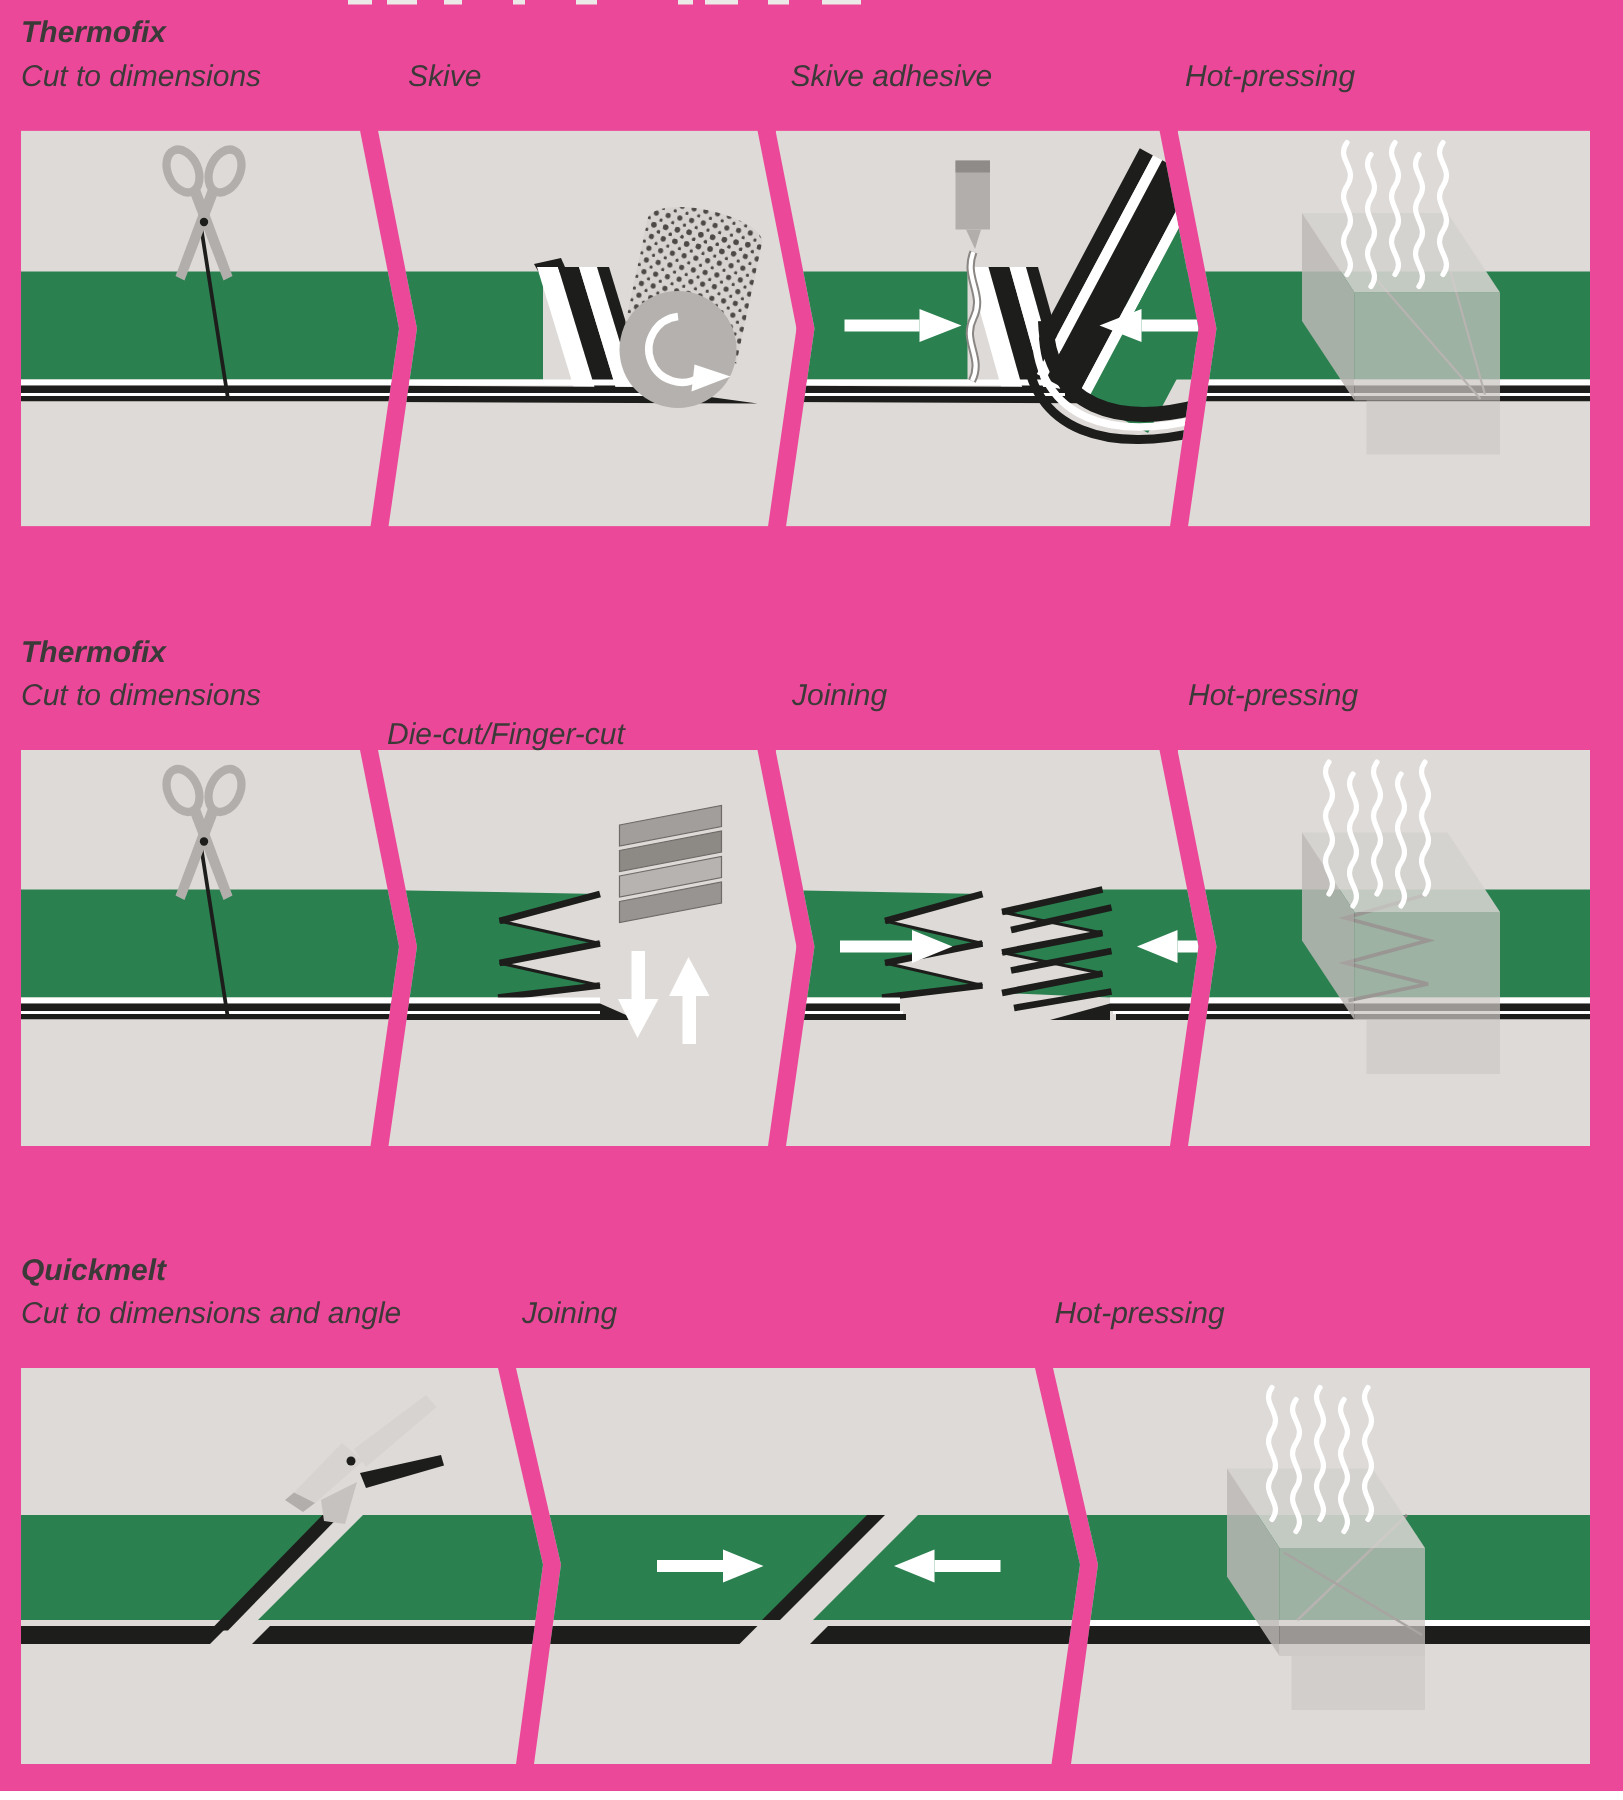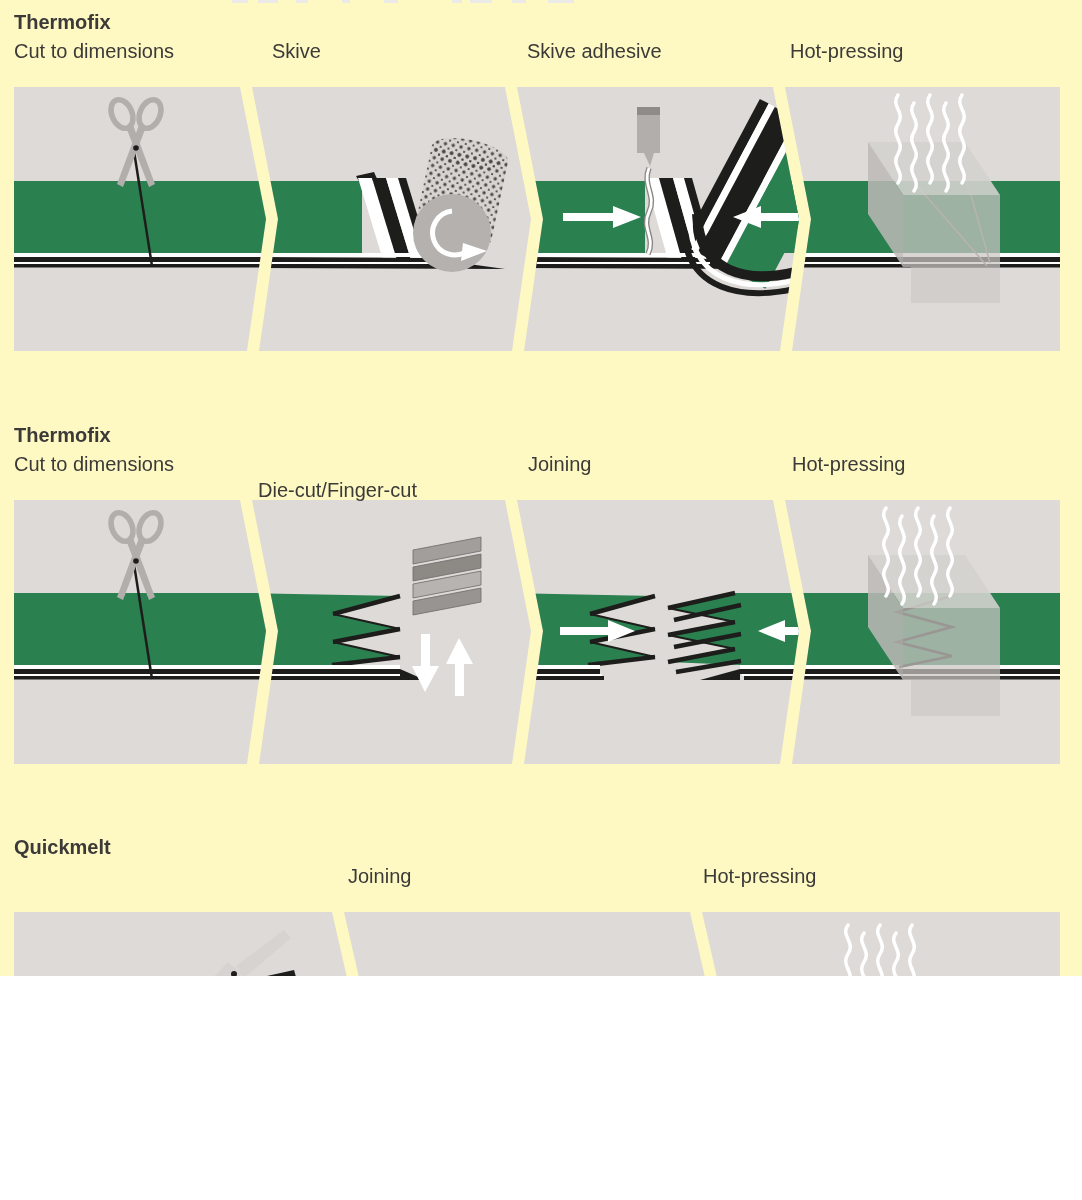--- a/index.html
+++ b/index.html
@@ -1,17 +1,17 @@
 <!DOCTYPE html>
 <html style="--panel-bg: #dedad7; --belt-green: #2b8050; --belt-black: #1d1d1b; --tool-gray: #b2aeab; --tool-gray-light: #d6d3d0; --press-gray: #c9c5c2; --text: #3b3a39; --arrow-white: #ffffff;"><head>
 <meta charset="utf-8">
 <style>
   html,body{margin:0;padding:0;background:#fff;}
-  .stage{position:relative;width:1082px;height:976px;background:#fef9c3;
-         font-family:"Liberation Sans",sans-serif;overflow:hidden;}
+  .stage{position:relative;width:1082px;height:1194px;background:#ec4899;
+         font-family:"Liberation Sans",sans-serif;overflow:hidden;font-style:italic;}
   .stage svg{position:absolute;left:0;top:0;}
   .label{position:absolute;font-size:20px;color:var(--text,#3b3a39);white-space:nowrap;}
   .title{font-weight:bold;}
   .f-bg{fill:var(--panel-bg,#dedad7);}
   .f-green{fill:var(--belt-green,#2b8050);}
   .f-black{fill:var(--belt-black,#1d1d1b);}
   .f-white{fill:#ffffff;}
   .f-gray{fill:var(--tool-gray,#b2aeab);}
   .f-lgray{fill:var(--tool-gray-light,#d6d3d0);}
   .st-black{stroke:var(--belt-black,#1d1d1b);fill:none;}
@@ -356,16 +356,17 @@
 <div class="label" style="left:527px;top:40px">Skive adhesive</div>
 <div class="label" style="left:790px;top:40px">Hot-pressing</div>
 
 <div class="label title" style="left:14px;top:424px">Thermofix</div>
 <div class="label" style="left:14px;top:453px">Cut to dimensions</div>
 <div class="label" style="left:258px;top:479px">Die-cut/Finger-cut</div>
 <div class="label" style="left:528px;top:453px">Joining</div>
 <div class="label" style="left:792px;top:453px">Hot-pressing</div>
 
 <div class="label title" style="left:14px;top:836px">Quickmelt</div>
+<div class="label" style="left:14px;top:865px">Cut to dimensions and angle</div>
 <div class="label" style="left:348px;top:865px">Joining</div>
 <div class="label" style="left:703px;top:865px">Hot-pressing</div>
 
 </div>
 
 </body></html>

